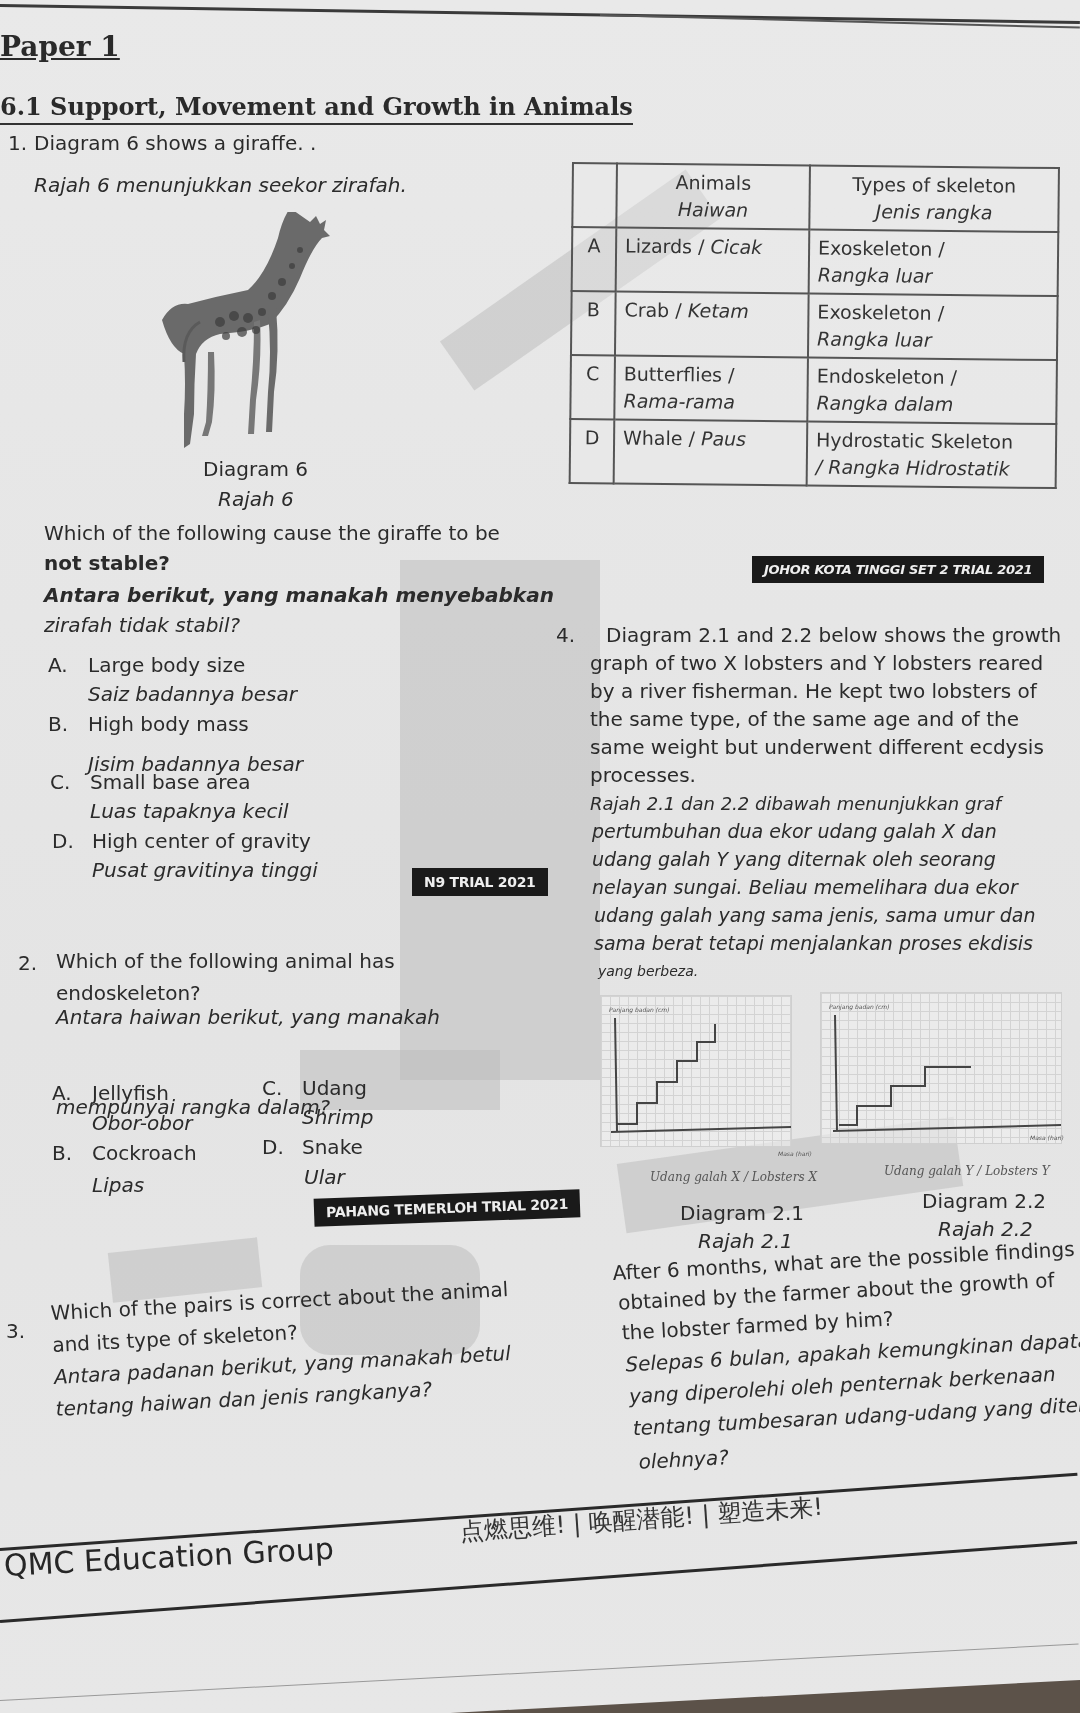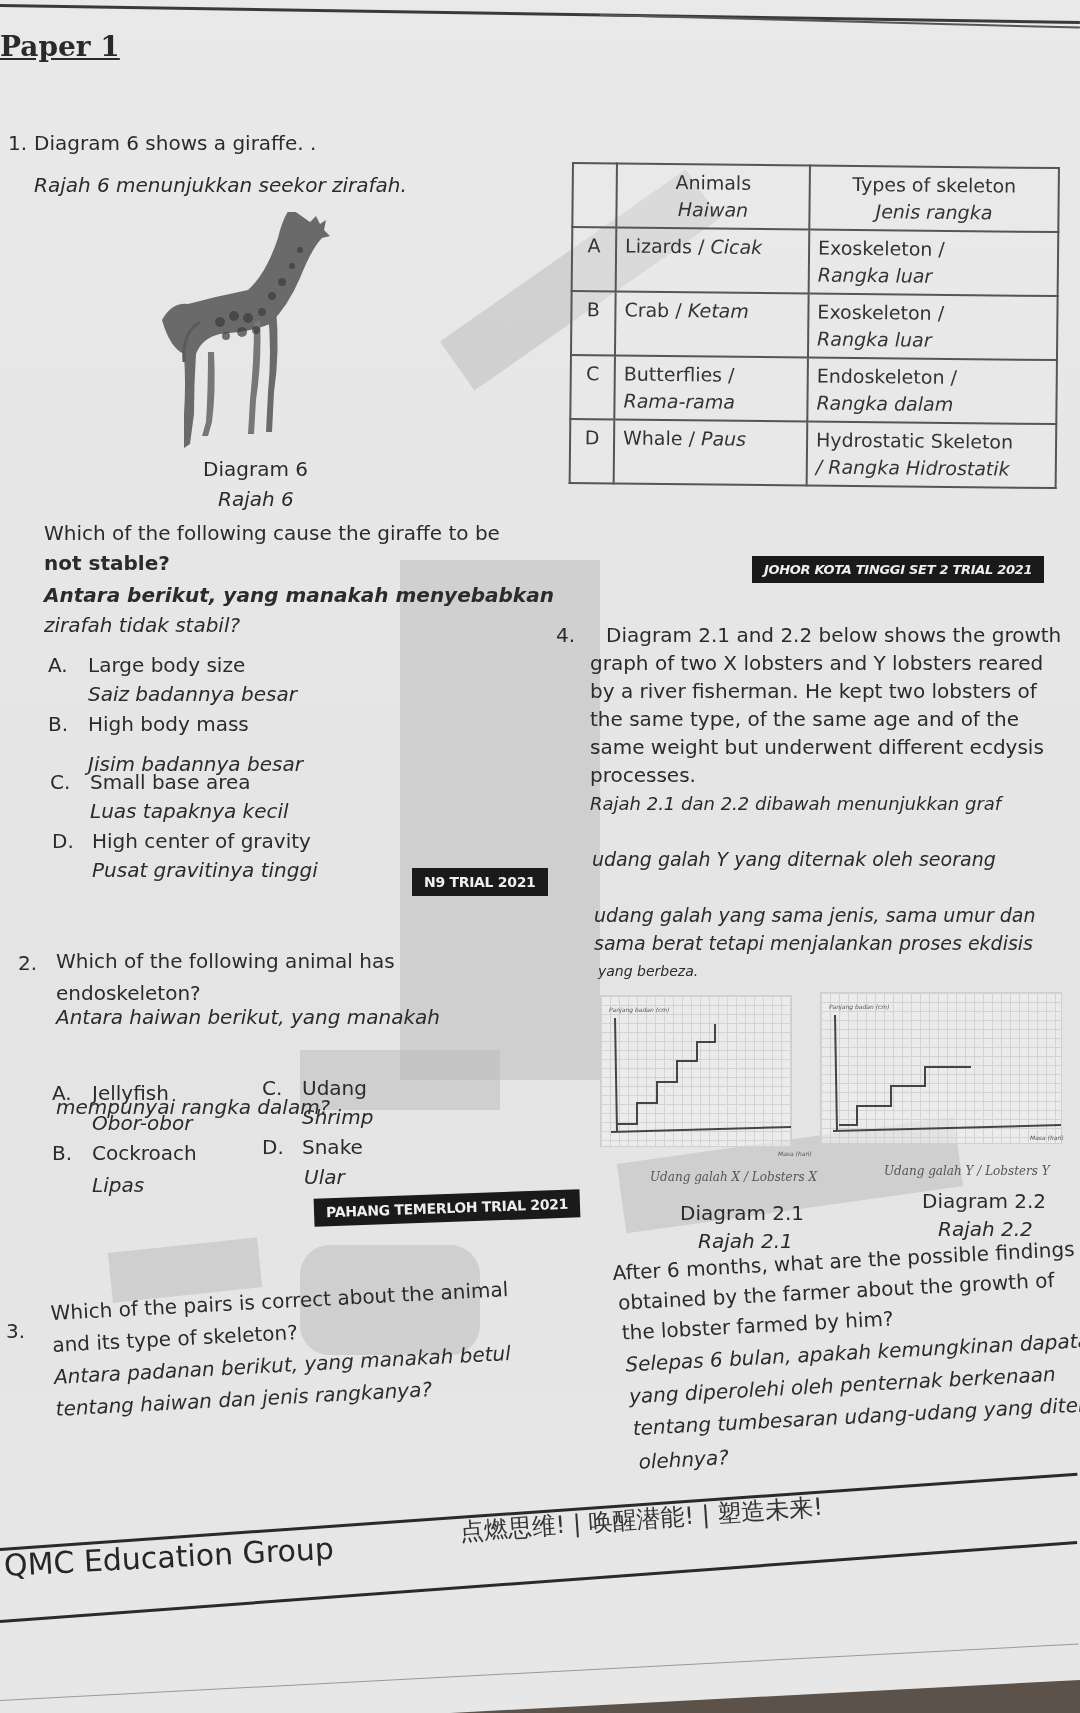--- a/index.html
+++ b/index.html
@@ -56,20 +56,21 @@
   <div class="wm" style="left:400px;top:560px;width:200px;height:520px;"></div>
   <div class="wm" style="left:300px;top:1050px;width:200px;height:60px;"></div>
   <div class="wm" style="left:110px;top:1245px;width:150px;height:50px;transform:rotate(-6deg);"></div>
   <div class="wm" style="left:300px;top:1245px;width:180px;height:110px;border-radius:30px;"></div>
   <div class="wm" style="left:620px;top:1140px;width:340px;height:70px;transform:rotate(-8deg);"></div>
 
   <div class="top-rule"></div>
   <div class="top-rule2"></div>
 
   <div class="paper-title">Paper 1</div>
+  <div class="chapter-title">6.1 Support, Movement and Growth in Animals</div>
 
   <div class="txt" style="left:8px;top:130px;">1.</div>
   <div class="txt" style="left:34px;top:130px;">Diagram 6 shows a giraffe. .</div>
   <div class="txt it" style="left:34px;top:172px;">Rajah 6 menunjukkan seekor zirafah.</div>
 
   <svg class="giraffe" viewBox="0 0 180 236">
     <path d="M150 10 l6 -6 l4 8 l6 -4 l-2 10 l6 6 l-8 2 q-10 10 -22 40 q-12 28 -30 46 q-20 8 -50 10 q-18 4 -24 20 q-2 30 -2 60 l-4 30 l-6 4 l0 -34 q2 -30 0 -60 q-14 -6 -22 -34 q10 -18 26 -16 q30 -8 60 -14 q18 -16 30 -52 q4 -18 12 -30 z" fill="#6a6a6a"></path>
     <path d="M40 110 q-18 10 -16 40" stroke="#5a5a5a" stroke-width="3" fill="none"></path>
     <path d="M108 100 q4 40 0 80 l-2 40 l6 0 l2 -40 q6 -40 2 -84 z" fill="#6a6a6a"></path>
     <path d="M94 110 q0 40 -4 78 l-2 34 l6 0 l2 -34 q6 -40 4 -80 z" fill="#777"></path>
@@ -207,21 +208,23 @@
   <div class="stamp" style="left:752px;top:556px;font-size:13px;font-style:italic;">JOHOR KOTA TINGGI SET 2 TRIAL 2021</div>
 
   <div class="txt" style="left:556px;top:622px;">4.</div>
   <div class="txt" style="left:606px;top:622px;">Diagram 2.1 and 2.2 below shows the growth</div>
   <div class="txt" style="left:590px;top:650px;">graph of two X lobsters and Y lobsters reared</div>
   <div class="txt" style="left:590px;top:678px;">by a river fisherman. He kept two lobsters of</div>
   <div class="txt" style="left:590px;top:706px;">the same type, of the same age and of the</div>
   <div class="txt" style="left:590px;top:734px;">same weight but underwent different ecdysis</div>
   <div class="txt" style="left:590px;top:762px;">processes.</div>
   <div class="txt it" style="left:590px;top:790px;font-size:18px;">Rajah 2.1 dan 2.2 dibawah menunjukkan graf</div>
+  <div class="txt it" style="left:592px;top:818px;font-size:19px;">pertumbuhan dua ekor udang galah X dan</div>
   <div class="txt it" style="left:592px;top:846px;font-size:19px;">udang galah Y yang diternak oleh seorang</div>
+  <div class="txt it" style="left:592px;top:874px;font-size:19px;">nelayan sungai. Beliau memelihara dua ekor</div>
   <div class="txt it" style="left:594px;top:902px;font-size:19px;">udang galah yang sama jenis, sama umur dan</div>
   <div class="txt it" style="left:594px;top:930px;font-size:19px;">sama berat tetapi menjalankan proses ekdisis</div>
   <div class="txt it" style="left:598px;top:958px;font-size:14px;">yang berbeza.</div>
 
   <div class="graph" style="left:600px;top:995px;width:190px;height:150px;">
     <div class="axis-label" style="left:8px;top:10px;">Panjang badan (cm)</div>
     <svg width="190" height="150">
       <line x1="14" y1="22" x2="16" y2="135" stroke="#444" stroke-width="2"></line>
       <line x1="10" y1="136" x2="190" y2="131" stroke="#444" stroke-width="2"></line>
       <polyline points="16,128 36,128 36,107 56,107 56,86 76,86 76,65 96,65 96,46 114,46 114,28" fill="none" stroke="#444" stroke-width="2"></polyline>

